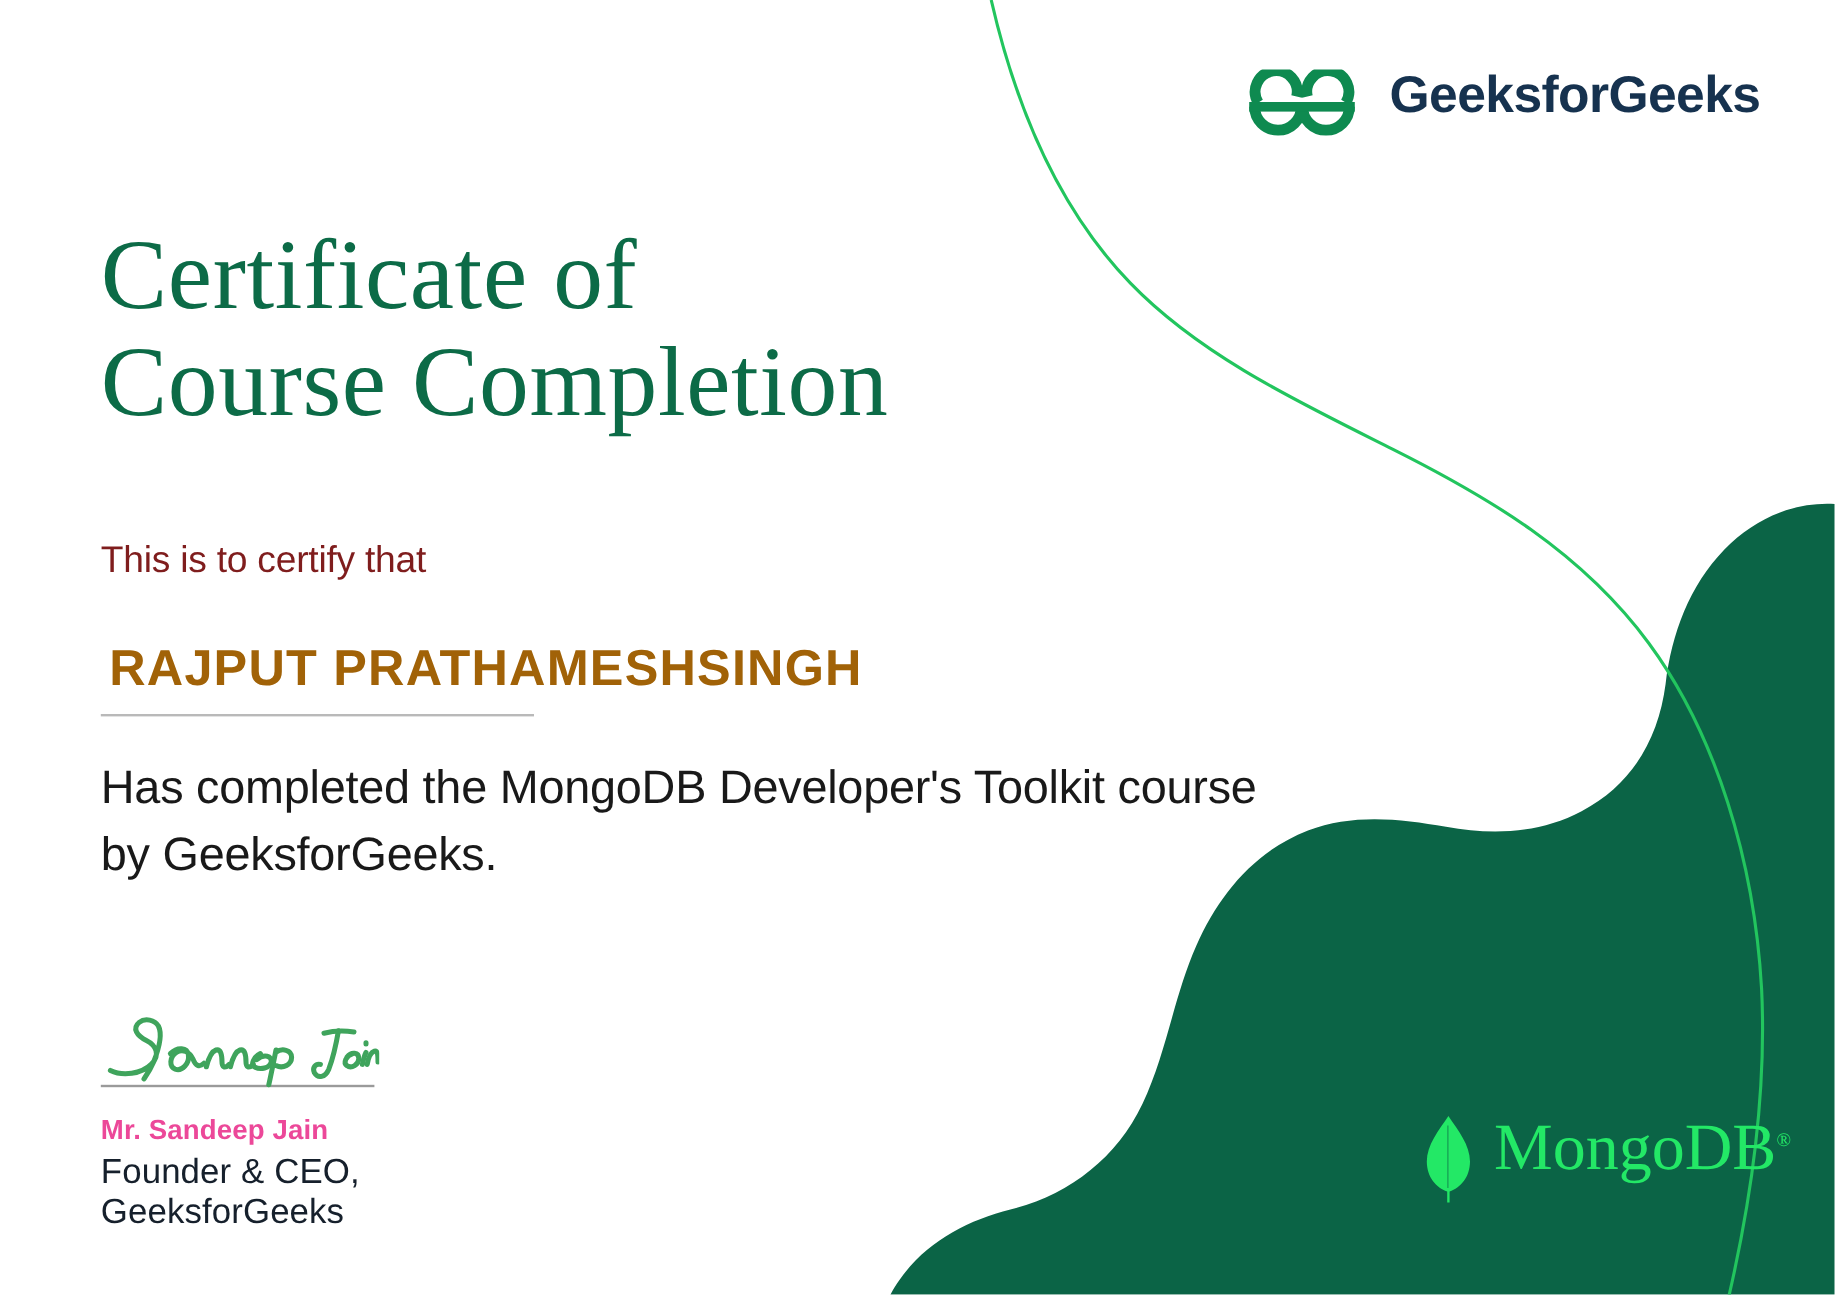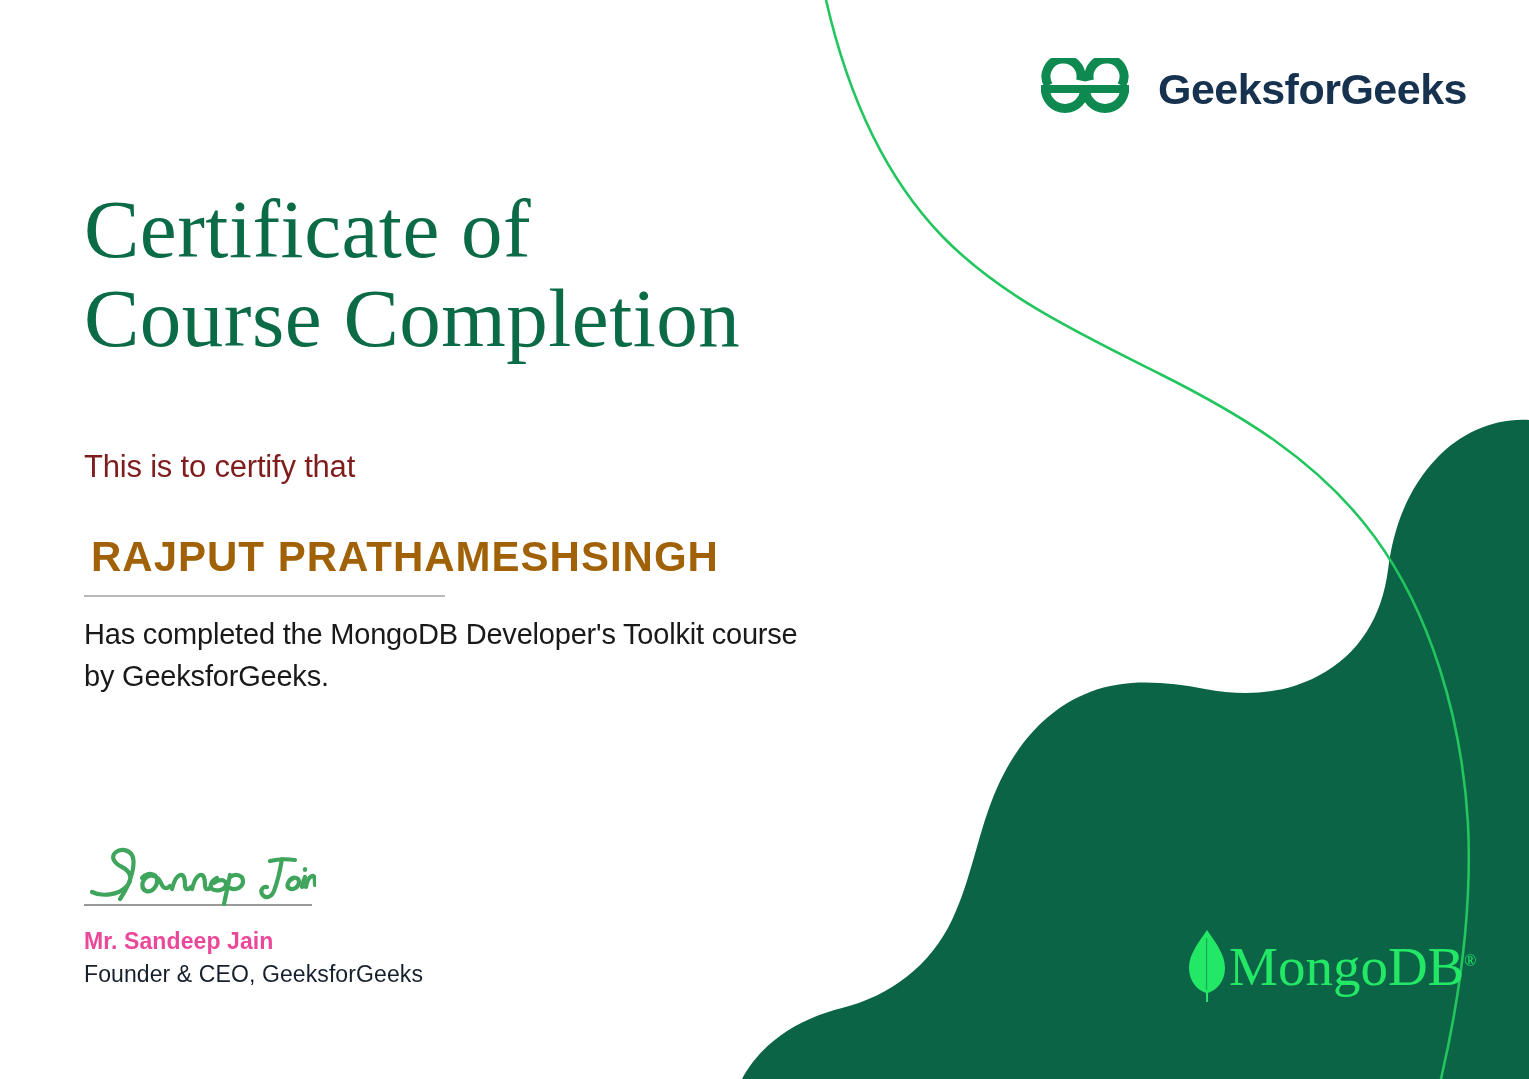--- a/index.html
+++ b/index.html
@@ -24,21 +24,20 @@
     width: 1529px;
     height: 1079px;
     pointer-events: none;
   }
   
   #brand-header {
     position: absolute;
     right: 62px;
     top: 58px;
     display: flex;
-    align-items: center;
     gap: 22px;
   }
   #gfg-logo-mark { display: block; }
   #gfg-wordmark {
     font-family: "Liberation Sans", sans-serif;
     font-size: 43px;
     font-weight: 600;
     letter-spacing: -0.5px;
     color: #16324F;
     white-space: nowrap;
@@ -78,22 +77,22 @@
     padding-left: 7px;
     white-space: nowrap;
   }
   #recipient-underline {
     margin-top: 14px;
     width: 361px;
     height: 2px;
     background: #b9b9b9;
   }
   #course-statement {
-    margin-top: 16px;
-    font-size: 29px;
+    margin-top: 32px;
+    font-size: 39px;
     line-height: 1.45;
     color: #191919;
     letter-spacing: -0.2px;
     white-space: pre-line;
   }
   
   #signature-block {
     position: absolute;
     left: 84px;
     top: 845px;
@@ -108,32 +107,32 @@
   }
   #signatory-name {
     margin-top: 22px;
     font-size: 23px;
     font-weight: bold;
     color: #ec4899;
     letter-spacing: 0.1px;
   }
   #signatory-role {
     margin-top: 6px;
-    font-size: 23px;
+    font-size: 29px;
     font-weight: 400;
     color: #16202C;
     letter-spacing: 0.1px;
   }
   
   #mongodb-lockup {
     position: absolute;
     left: 1185px;
     top: 928px;
     display: flex;
-    align-items: center;
+    gap: 16px;
   }
   #mongodb-wordmark {
     font-family: "Liberation Serif", serif;
     font-size: 55px;
     font-weight: 400;
     color: #23E866;
     letter-spacing: 0px;
     line-height: 1;
     position: relative;
     white-space: nowrap;

